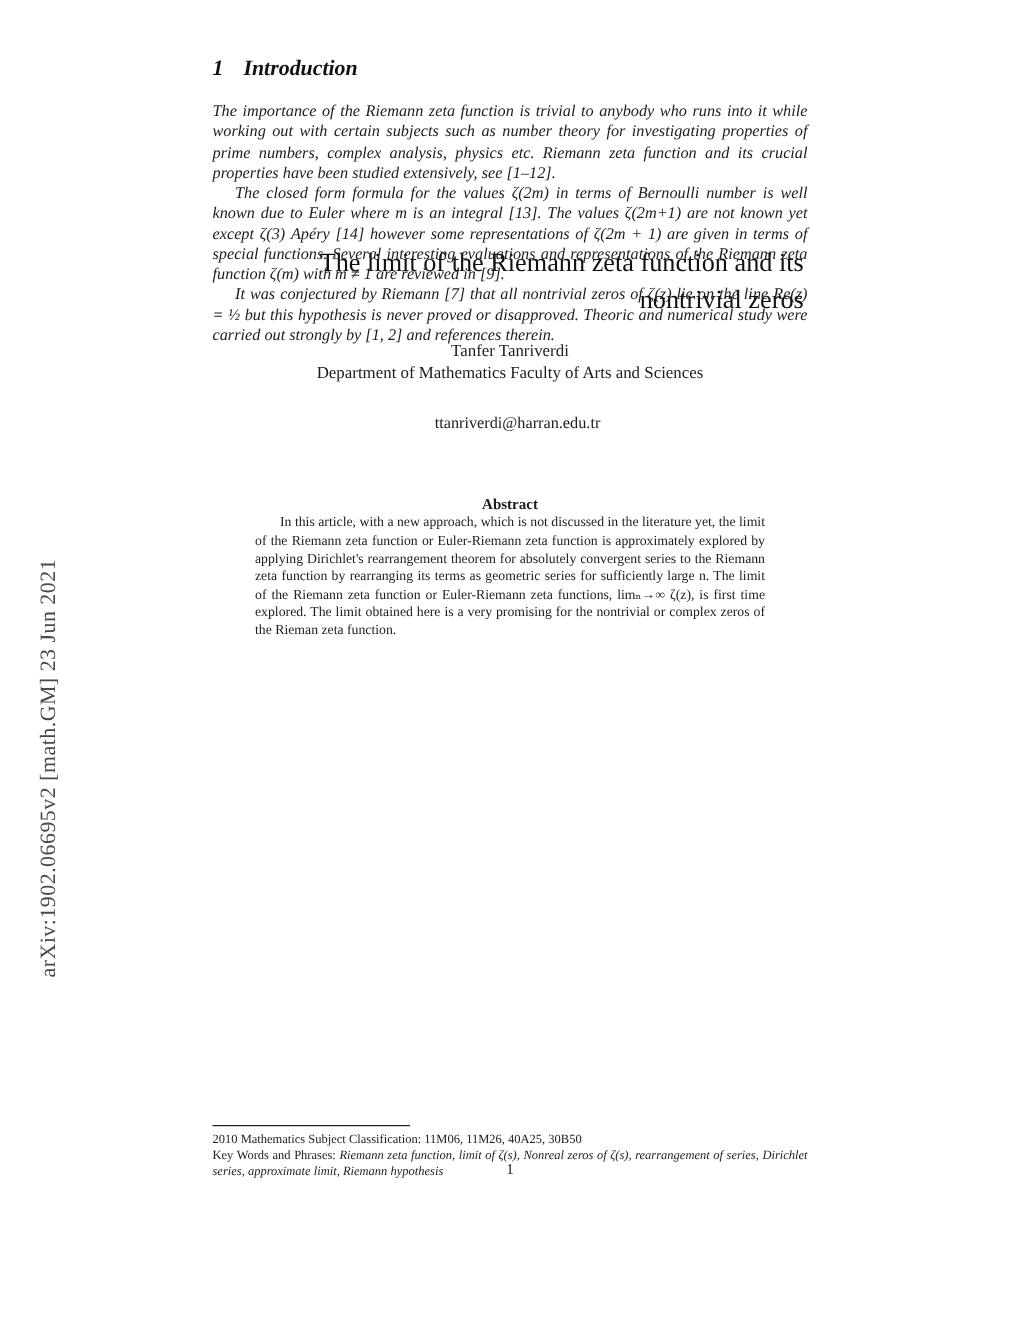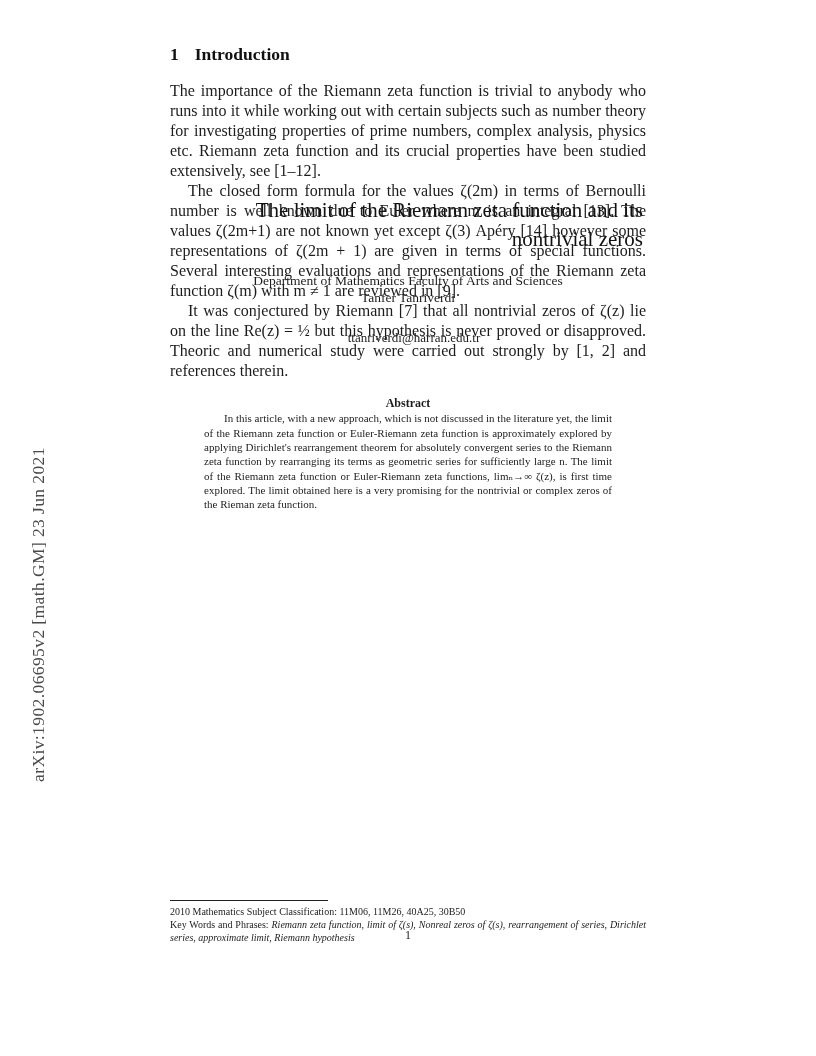--- a/index.html
+++ b/index.html
@@ -18,20 +18,21 @@
     transform-origin:0 0;
     white-space:nowrap;
     font-size:17.5px;
     letter-spacing:0.4px;
     color:#4a4a4a;
   }
   .content{
     position:absolute;
     top:0;left:170px;
     width:476px;
+    font-style:italic;
   }
   .title{
     margin:196px auto 0 auto;
     width:470px;
     text-align:right;
     font-size:21px;
     line-height:1.38;
     color:#111;
   }
   .author-block{
@@ -64,21 +65,21 @@
   }
   .section-heading{
     margin-top:44px;
     font-size:17.5px;
     font-weight:bold;
     color:#111;
   }
   .section-number{margin-right:16px;}
   .body-text{
     margin-top:16px;
-    font-size:16px;
+    font-size:13px;
     line-height:1.25;
     text-align:justify;
   }
   .para{margin:0;}
   .para.indent{text-indent:18px;}
   .footnote{
     position:absolute;
     top:900px;left:170px;
     width:476px;
     font-size:10px;
@@ -102,22 +103,22 @@
 </head>
 <body>
 
 <div class="page">
 
   <div class="watermark">arXiv:1902.06695v2  [math.GM]  23 Jun 2021</div>
 
   <div class="title">The limit of the Riemann zeta function and its nontrivial zeros</div>
 
   <div class="author-block">
+    <div>Tanfer Tanriverdi</div>
     <div>Department of Mathematics Faculty of Arts and Sciences</div>
-    <div>Tanfer Tanriverdi</div>
   </div>
 
   <div class="email">ttanriverdi@harran.edu.tr</div>
 
   <div class="abstract">
     <div class="abstract-heading">Abstract</div>
     <div class="abstract-text">In this article, with a new approach, which is not discussed in the literature yet, the limit of the Riemann zeta function or Euler-Riemann zeta function is approximately explored by applying Dirichlet's rearrangement theorem for absolutely convergent series to the Riemann zeta function by rearranging its terms as geometric series for sufficiently large n. The limit of the Riemann zeta function or Euler-Riemann zeta functions, limₙ→∞ ζ(z), is first time explored. The limit obtained here is a very promising for the nontrivial or complex zeros of the Rieman zeta function.</div>
   </div>
 
   <div class="content">

